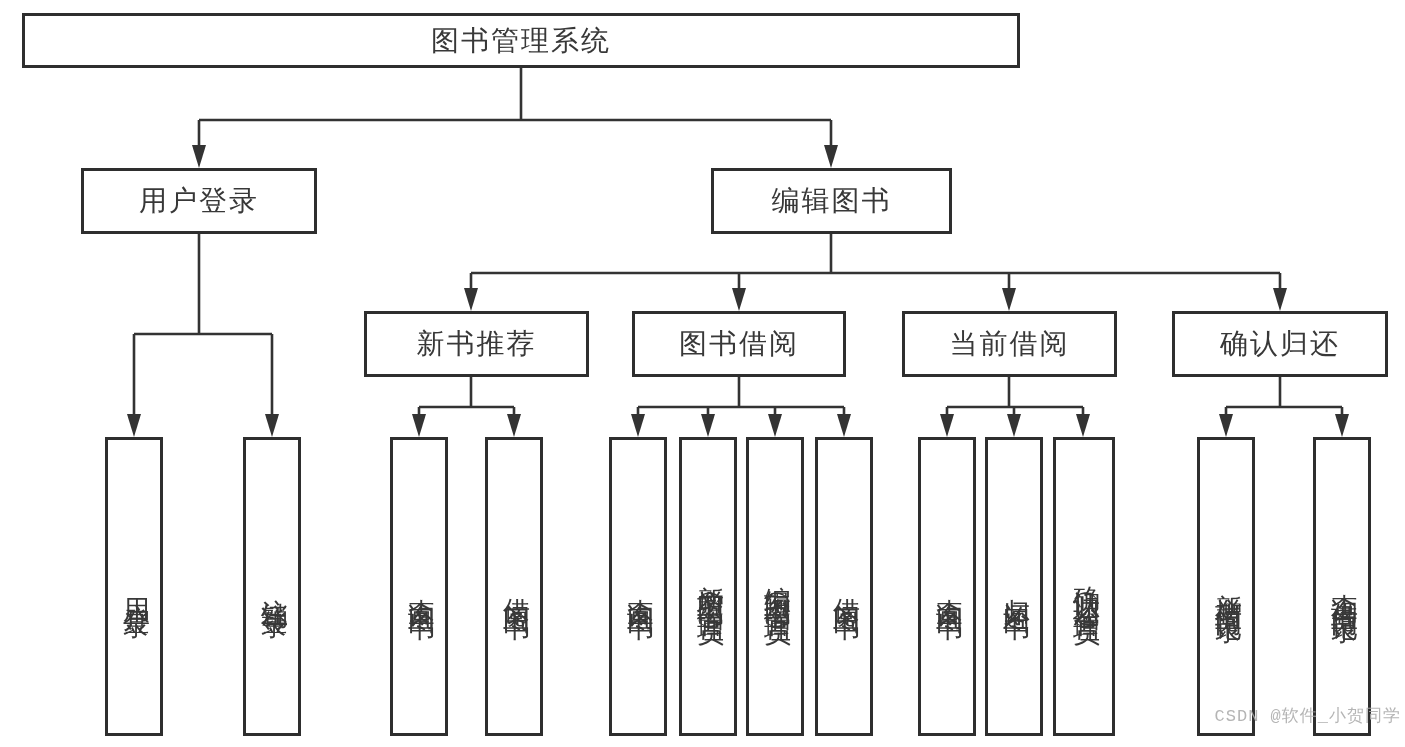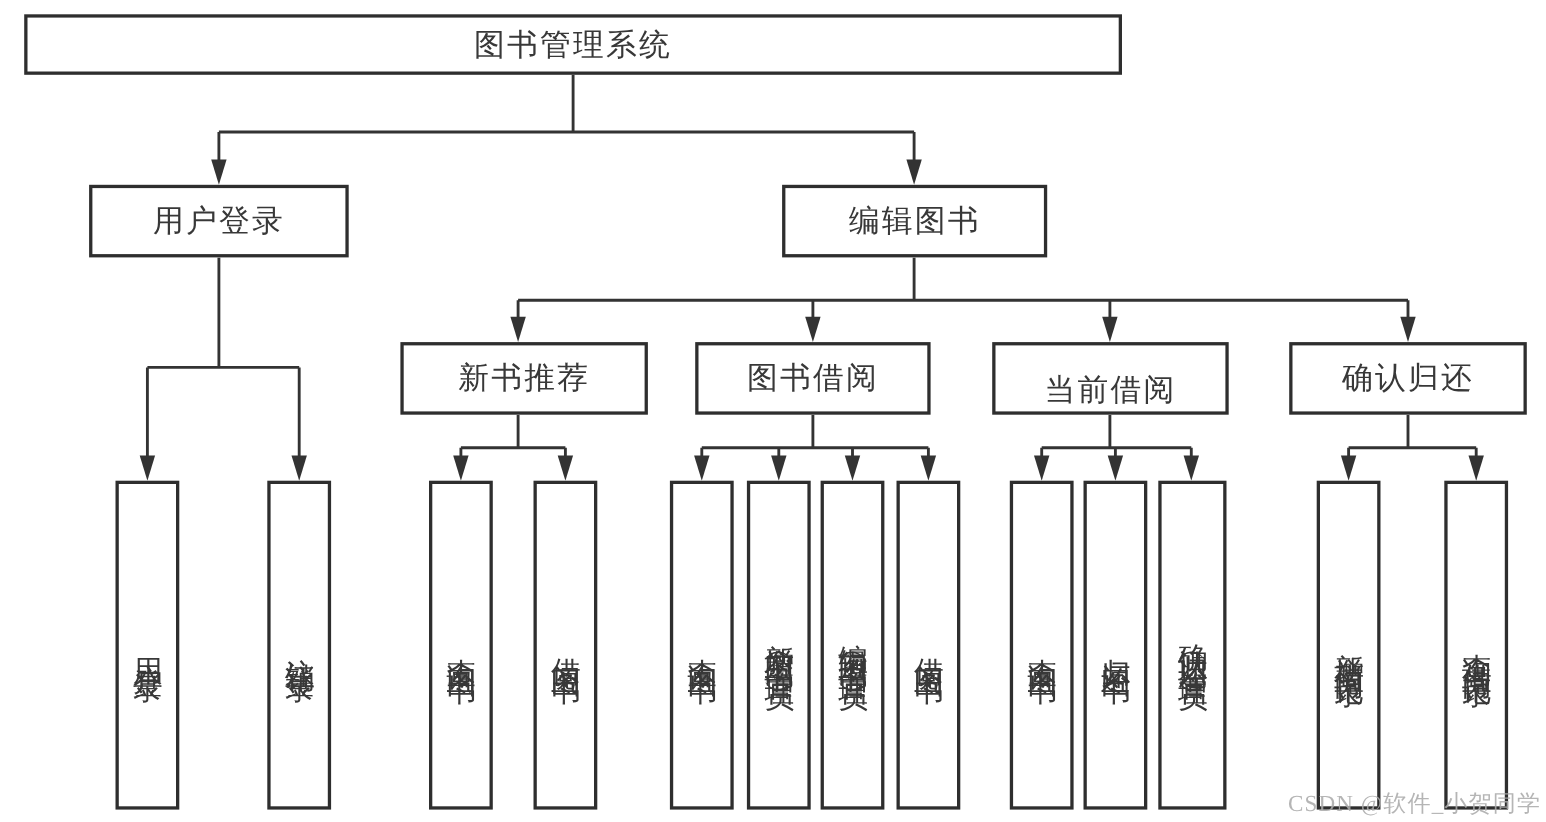--- a/index.html
+++ b/index.html
@@ -2,21 +2,21 @@
 <html><head>
 <meta charset="utf-8">
 <style>
   html, body { margin: 0; padding: 0; background: #ffffff; }
   #canvas {
     position: relative;
     width: 1405px;
     height: 747px;
     background: #ffffff;
     overflow: hidden;
-    font-family: Liberation Serif, serif;
+    font-family: Liberation Mono, monospace;
     color: #383838;
   }
   #wires { position: absolute; left: 0; top: 0; pointer-events: none; }
   .box {
     position: absolute;
     box-sizing: border-box;
     border: 3px solid #2e2e2e;
     background: #ffffff;
     display: flex;
     align-items: center;
@@ -29,22 +29,22 @@
     writing-mode: vertical-lr;
     text-orientation: mixed;
     font-size: 27px;
     letter-spacing: 5px;
     line-height: 1;
     white-space: nowrap;
   }
   .watermark {
     position: absolute;
     right: 4px;
-    bottom: 3px;
-    font-size: 21px;
+    bottom: 20px;
+    font-size: 17px;
     letter-spacing: 1px;
     color: #ababab;
     opacity: 0.88;
     z-index: 10;
     white-space: nowrap;
   }
 </style>
 </head>
 <body>
 
@@ -100,21 +100,21 @@
   <div class="box hbox" style="left:711px; top:168px; width:241px; height:66px;">
     <span>编辑图书</span>
   </div>
 
   <div class="box hbox" style="left:364px; top:311px; width:225px; height:66px;">
     <span>新书推荐</span>
   </div>
   <div class="box hbox" style="left:632px; top:311px; width:214px; height:66px;">
     <span>图书借阅</span>
   </div>
-  <div class="box hbox" style="left:902px; top:311px; width:215px; height:66px;align-items:flex-end;">
+  <div class="box hbox" style="left:902px; top:311px; width:215px; height:66px;">
     <span>当前借阅</span>
   </div>
   <div class="box hbox" style="left:1172px; top:311px; width:216px; height:66px;">
     <span>确认归还</span>
   </div>
 
   <div class="box vbox" style="left:105px;">
     <span class="vtext">用户登录</span>
   </div>
   <div class="box vbox" style="left:243px;">

